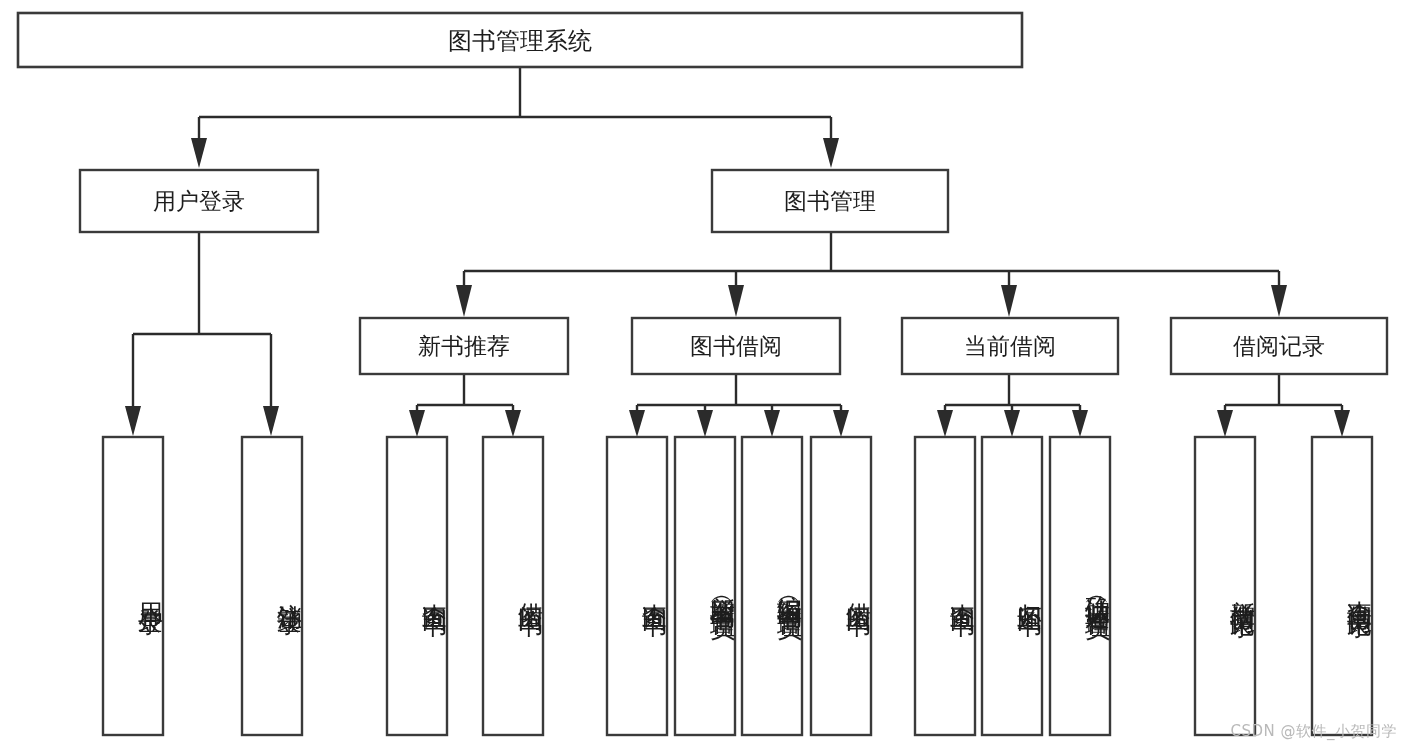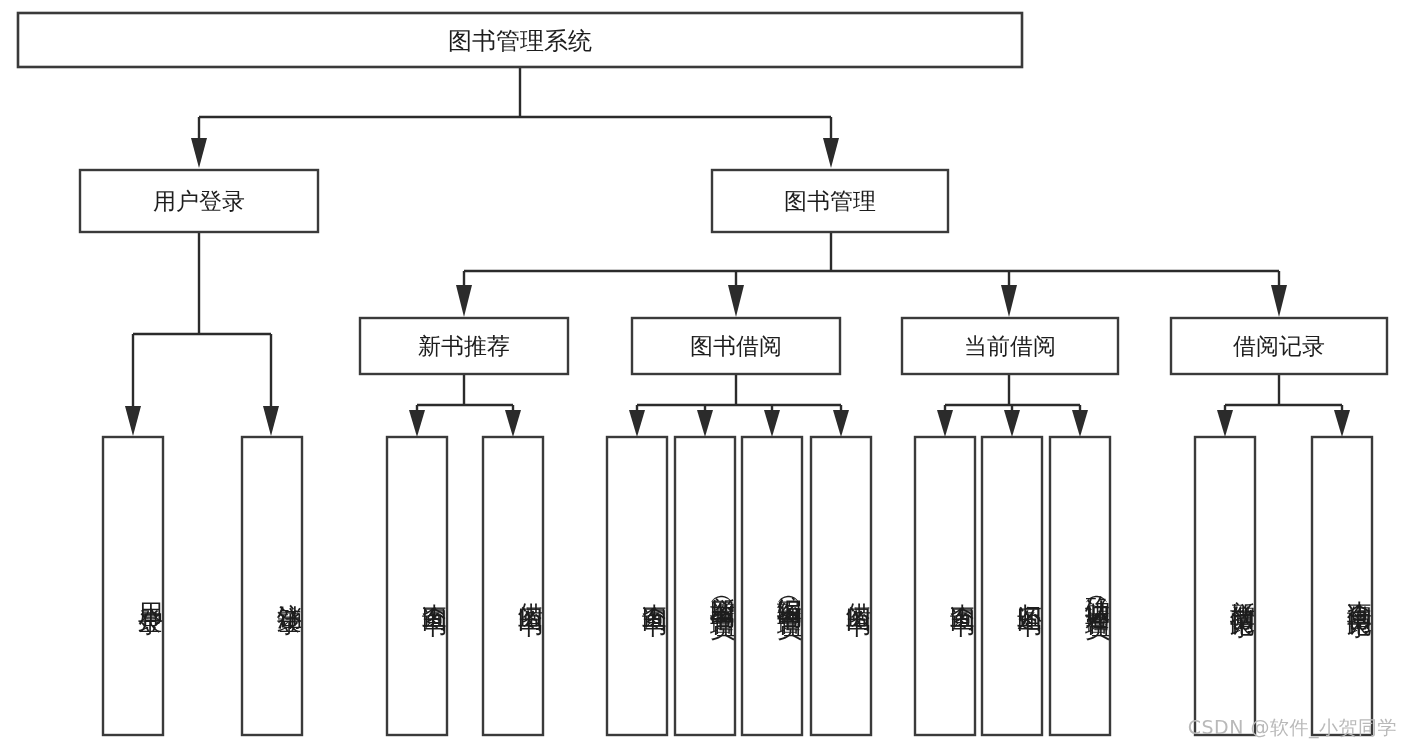--- a/index.html
+++ b/index.html
@@ -76,21 +76,21 @@
     justify-content: center;
     white-space: nowrap;
     padding-top: 6px;
     box-sizing: border-box;
   }
   .watermark {
     position: absolute;
     right: 8px;
     bottom: 6px;
     font-family: "DejaVu Sans", "Liberation Sans", sans-serif;
-    font-size: 19px;
+    font-size: 15px;
     color: #b9b9b9;
     letter-spacing: 0.5px;
     user-select: none;
     white-space: nowrap;
   }
 </style>
 </head>
 <body>
 
 <div id="diagram-root">

